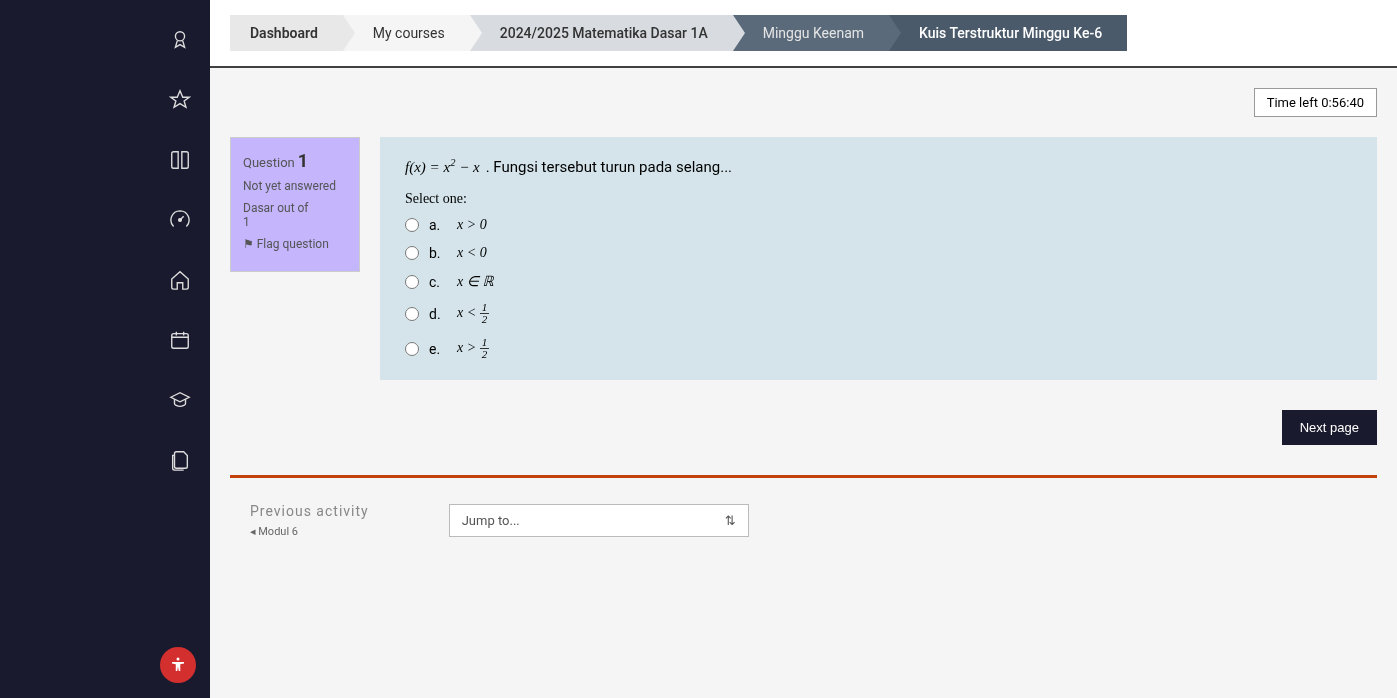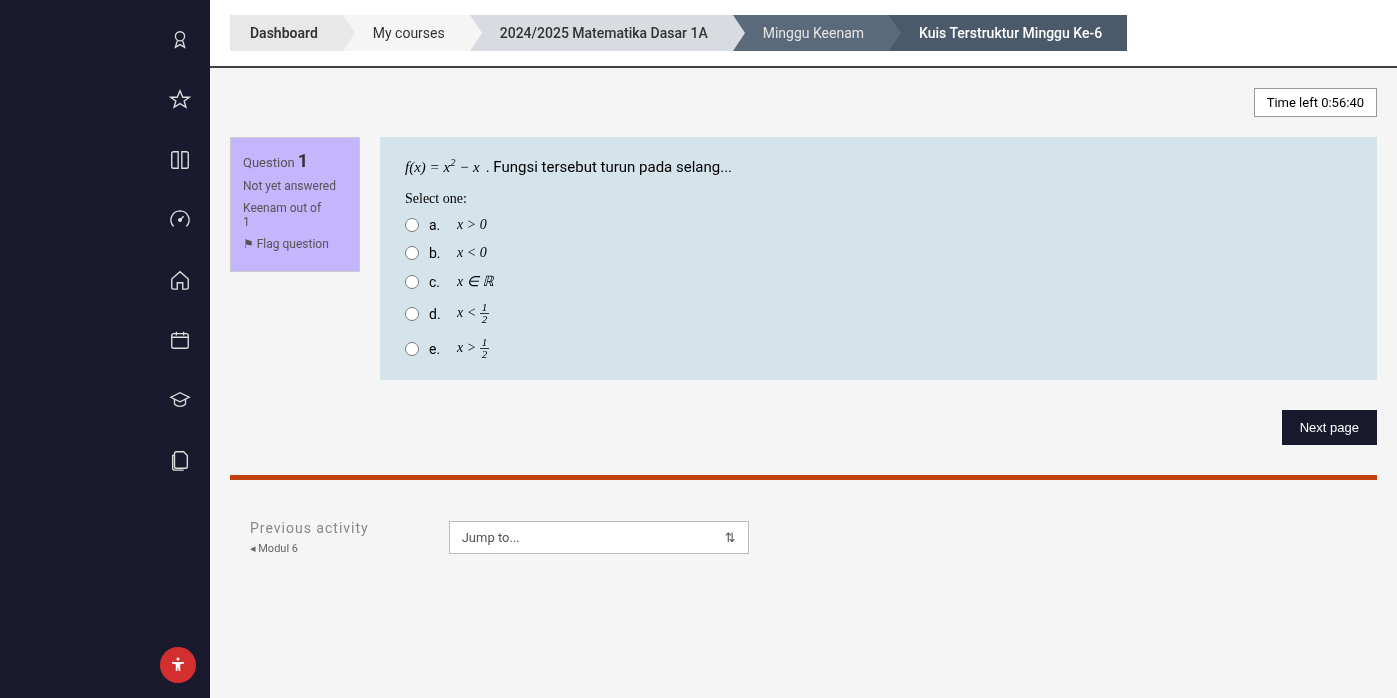--- a/index.html
+++ b/index.html
@@ -113,22 +113,22 @@
 .next-row { display: flex; justify-content: flex-end; padding: 10px 0; }
 .next-btn {
   background: #1a1a2e;
   color: #fff;
   padding: 10px 18px;
   font-size: 13px;
   cursor: pointer;
   border: none;
 }
 .footer-nav {
-  border-top: 5px solid #c2410c;
-  padding: 40px 20px;
+  border-top: 3px solid #c2410c;
+  padding: 25px 20px;
   display: flex;
   align-items: center;
   gap: 80px;
 }
 .prev-activity { color: #888; }
 .prev-activity .label { font-size: 14px; letter-spacing: 1px; margin-bottom: 6px; }
 .prev-activity .link { font-size: 11px; color: #666; cursor: pointer; }
 .jump {
   border: 1px solid #bbb;
   padding: 8px 12px;
@@ -222,21 +222,21 @@
 
   <div class="content">
     <div class="timer-row">
       <div class="timer">Time left 0:56:40</div>
     </div>
 
     <div class="question-row">
       <div class="qinfo">
         <div class="line"><span class="qn">Question</span> <span class="qnum">1</span></div>
         <div class="line">Not yet answered</div>
-        <div class="line"><span>Keenam out of</span><br><span>1</span></div>
+        <div class="line"><span>Dasar out of</span><br><span>1</span></div>
         <div class="line flag">⚑ <span>Flag question</span></div>
       </div>
 
       <div class="qbody">
         <div class="qtext">
           <span class="math"><i>f</i>(<i>x</i>) = <i>x</i><sup>2</sup> − <i>x</i></span>
           <span>. Fungsi tersebut turun pada selang...</span>
         </div>
         <div class="select-label">Select one:</div>
         <div class="options">

